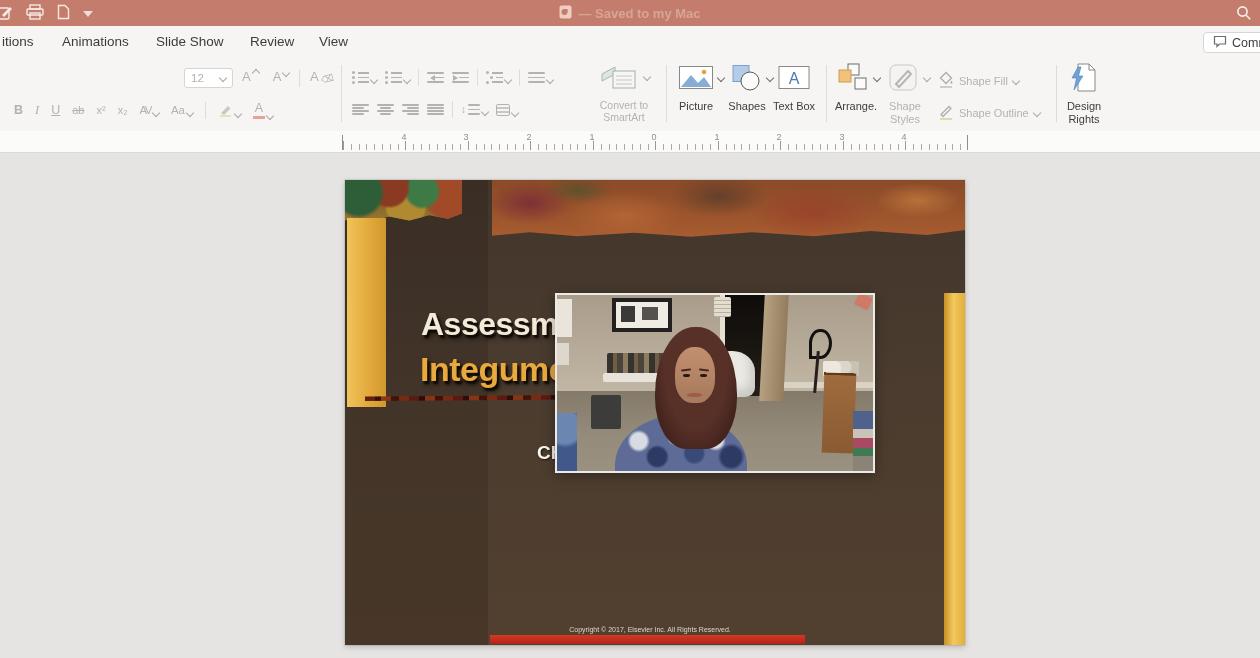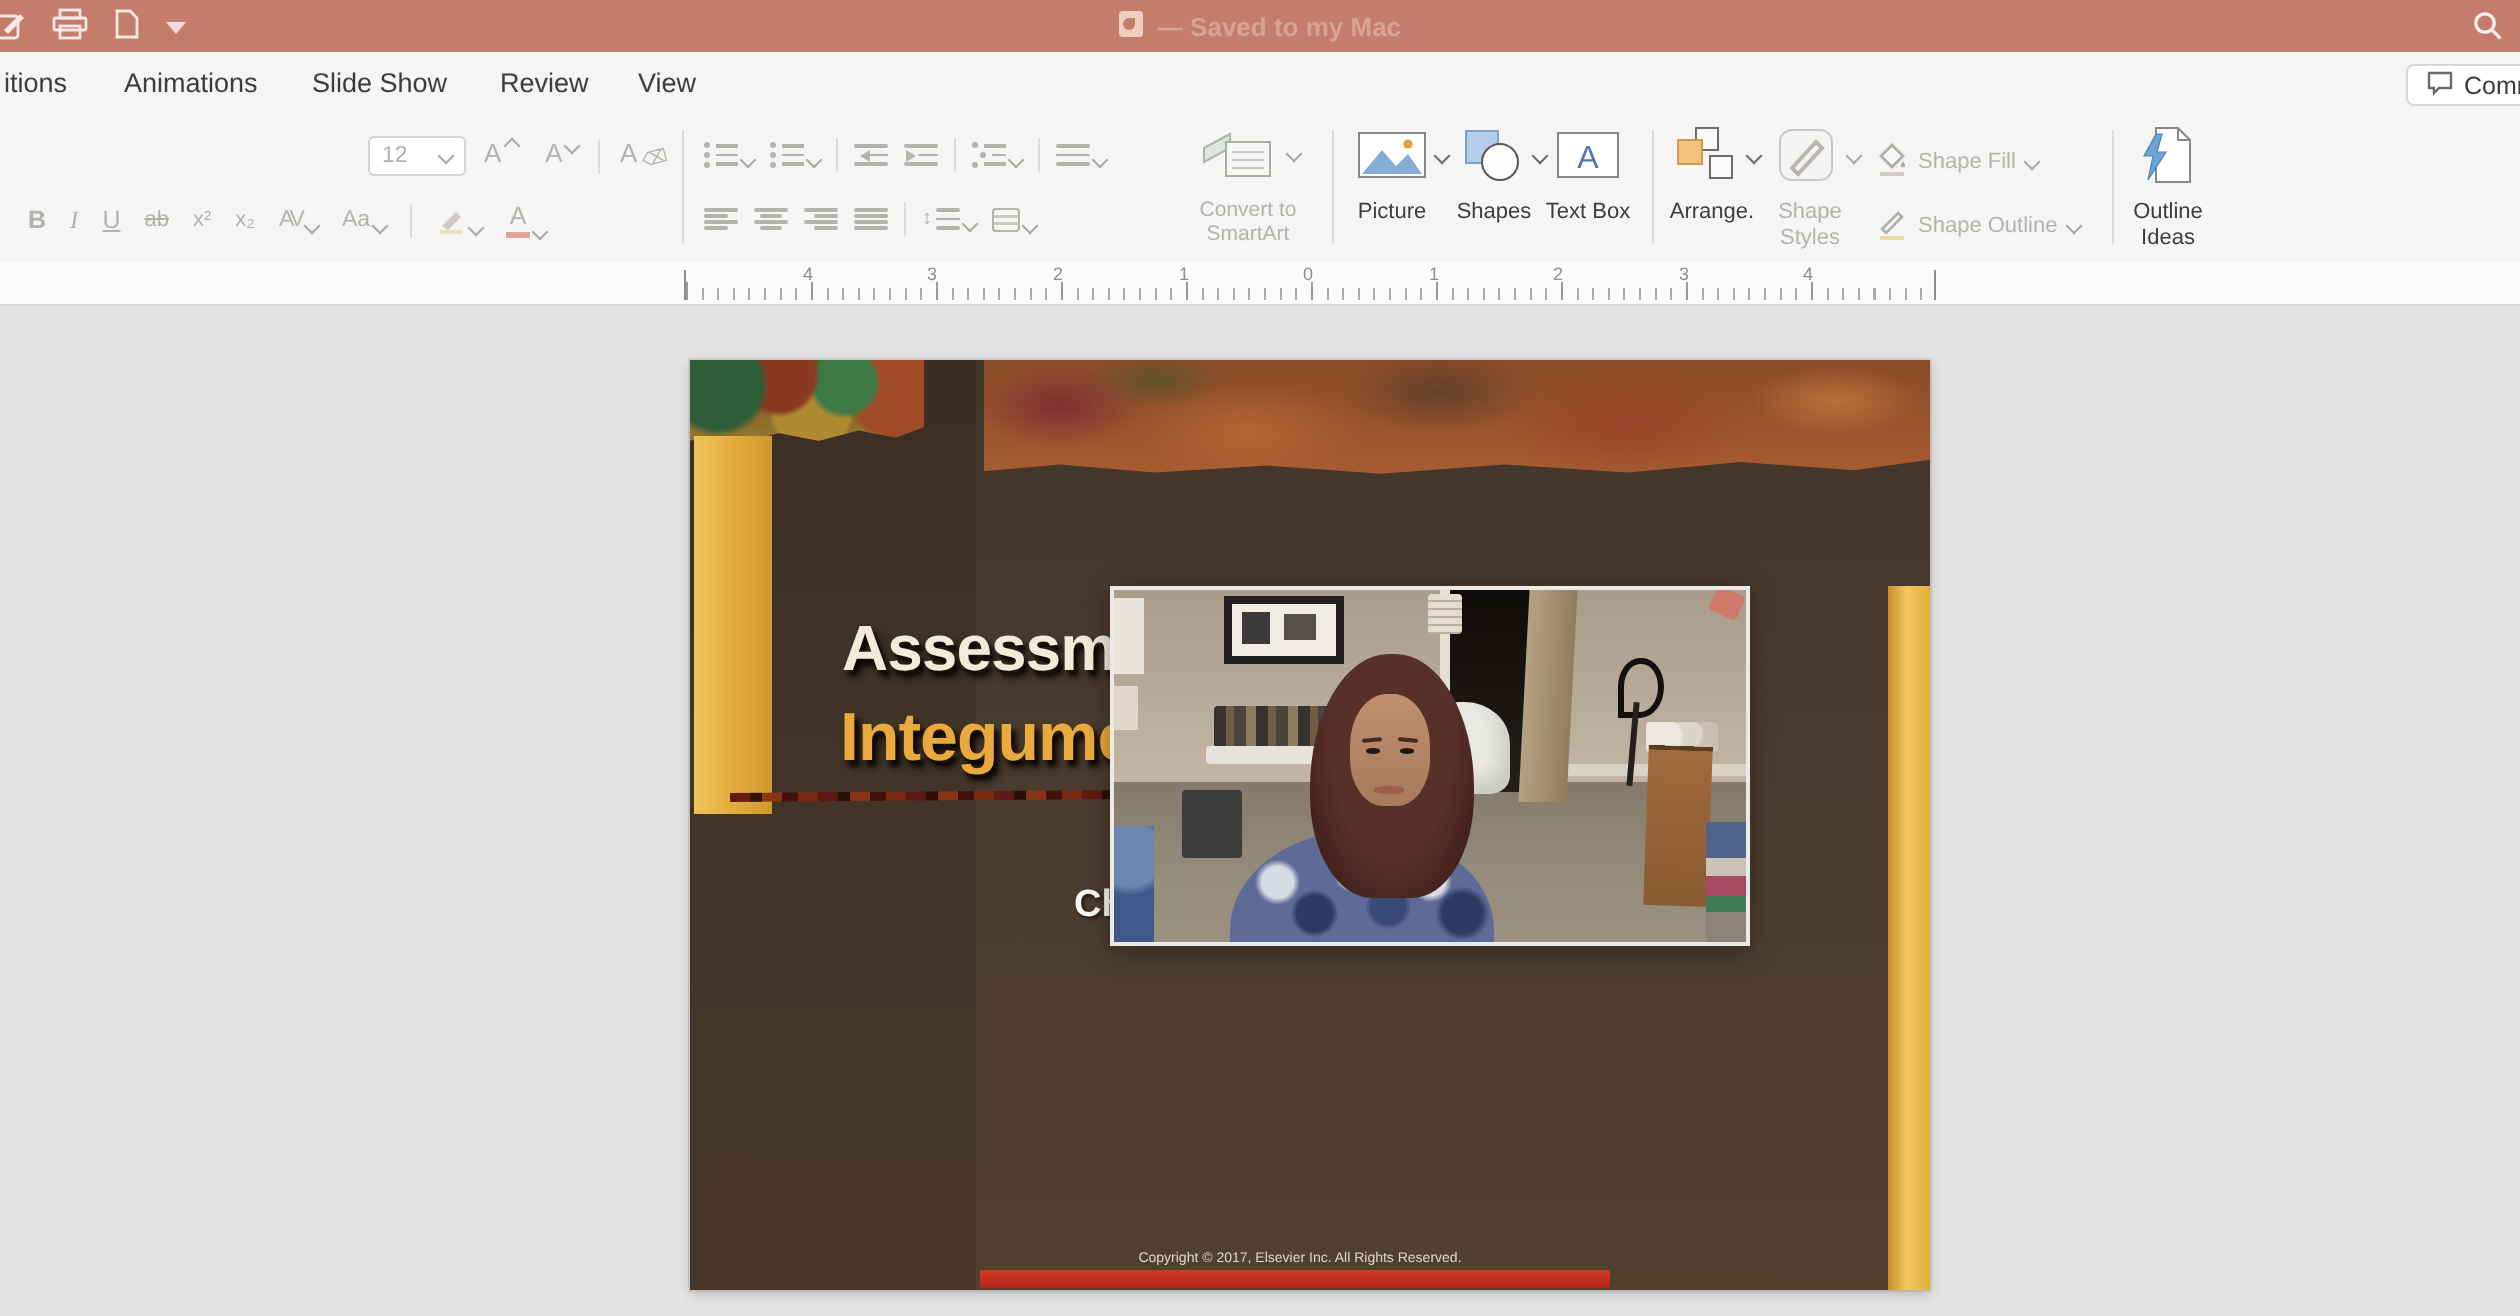--- a/index.html
+++ b/index.html
@@ -462,21 +462,21 @@
 
     <div class="vdiv full" style="left:1056px;"></div>
 
     <div class="iconbtn" style="left:1068px;top:5px;">
       <svg width="30" height="31" viewBox="0 0 30 31">
           <path d="M10 2 h11 l6 6 v21 h-17 z" fill="#fff" stroke="#8a8886"></path>
           <path d="M21 2 v6 h6" fill="none" stroke="#8a8886"></path>
           <path d="M10 5 L4 16 h4.5 L6 28 L15 14 h-4.5 L13 5 Z" fill="#6fa3d8" stroke="#4a82b8" stroke-width=".6"></path>
         </svg>
     </div>
-    <div class="rlabel" style="left:1058px;top:43px;width:52px;">Outline Ideas</div>
+    <div class="rlabel" style="left:1058px;top:43px;width:52px;">Design Rights</div>
   </div>
 
   <div id="ruler">
     <span class="rn n0">4</span>
     <span class="rn n1">3</span>
     <span class="rn n2">2</span>
     <span class="rn n3">1</span>
     <span class="rn n4">0</span>
     <span class="rn n5">1</span>
     <span class="rn n6">2</span>

